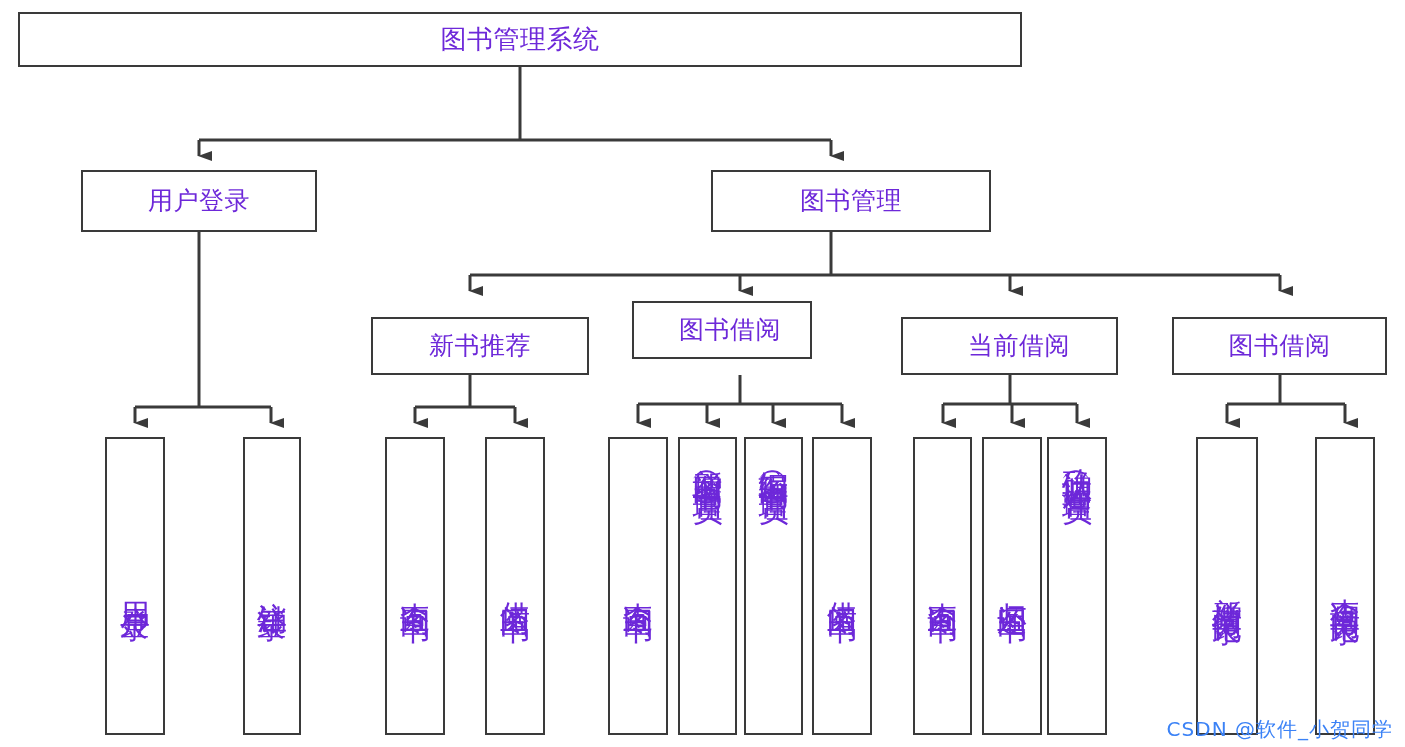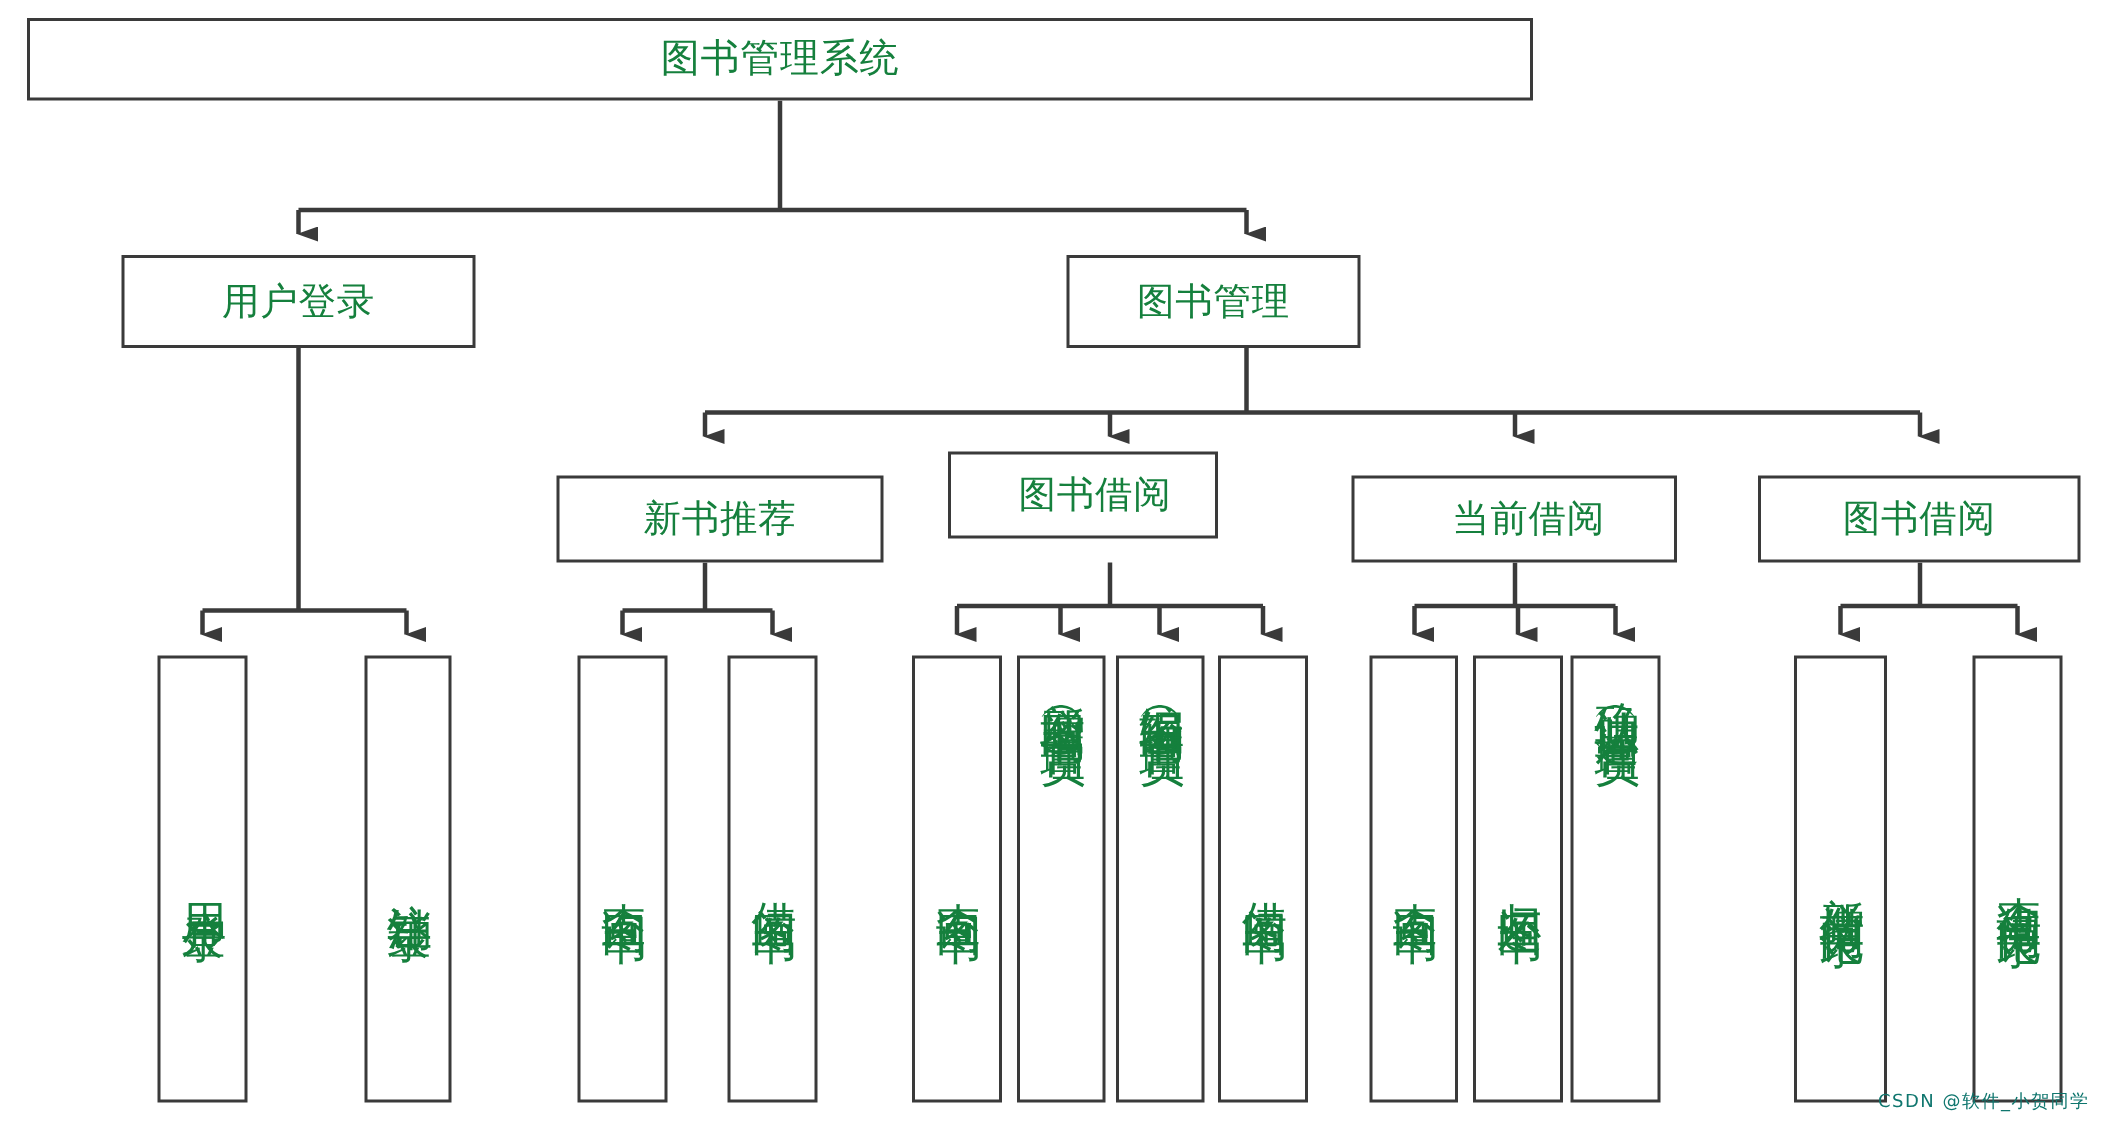--- a/index.html
+++ b/index.html
@@ -27,21 +27,21 @@
     pointer-events: none;
   }
   .node {
     position: absolute;
     box-sizing: border-box;
     border: 2.5px solid #3a3a3a;
     background: #ffffff;
     display: flex;
     align-items: center;
     justify-content: center;
-    color: #15803d;
+    color: #6d28d9;
   }
   .node-label {
     display: block;
     line-height: 1.06;
     white-space: pre;
     letter-spacing: 0.5px;
   }
   
   .h-node .node-label {
     font-size: 25px;
@@ -77,22 +77,22 @@
     align-items: center;
     justify-content: center;
   }
   .v-node.topalign .v-node-inner {
     align-items: flex-start;
   }
   .watermark {
     position: absolute;
     right: 12px;
     bottom: 4px;
-    font-size: 12px;
-    color: #0f766e;
+    font-size: 20px;
+    color: #3b82f6;
     letter-spacing: 1px;
     white-space: nowrap;
     font-family: "DejaVu Sans", "Liberation Sans", sans-serif;
   }
 </style>
 </head>
 <body>
 
 <div id="canvas">
 
@@ -147,21 +147,21 @@
   </svg>
 
   <div class="node h-node h-root" style="left:18px; top:12px; width:1004px; height:55px;">
     <span class="node-label">图书管理系统</span>
   </div>
 
   <div class="node h-node" style="left:81px; top:170px; width:236px; height:62px;">
     <span class="node-label">用户登录</span>
   </div>
 
-  <div class="node h-node" style="left:711px; top:170px; width:196px; height:62px;">
+  <div class="node h-node" style="left:711px; top:170px; width:280px; height:62px;">
     <span class="node-label">图书管理</span>
   </div>
 
   <div class="node h-node" style="left:371px; top:317px; width:218px; height:58px;">
     <span class="node-label">新书推荐</span>
   </div>
 
   <div class="node h-node" style="left:632px; top:301px; width:180px; height:58px;padding-left:16px;">
     <span class="node-label">图书借阅</span>
   </div>

